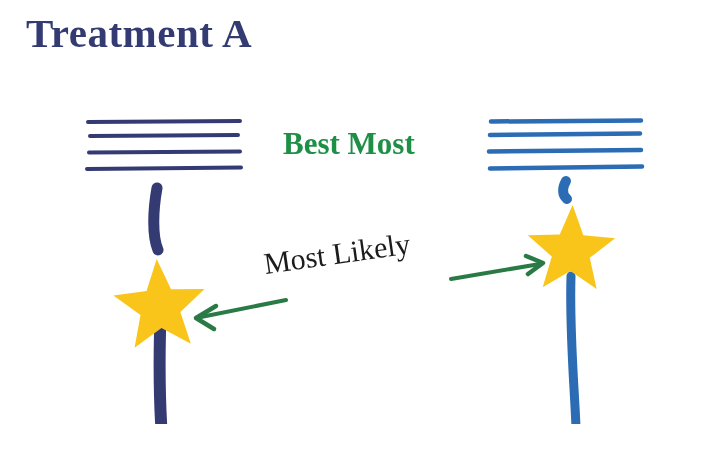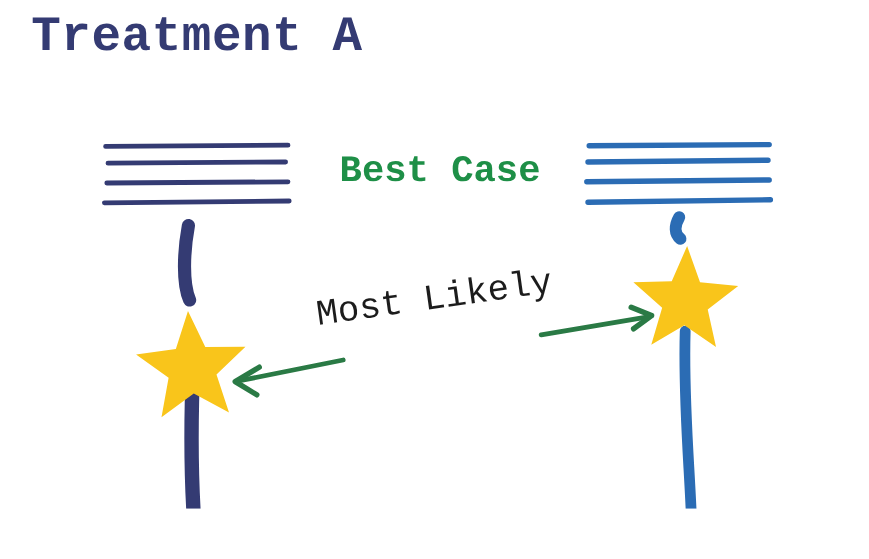--- a/index.html
+++ b/index.html
@@ -2,21 +2,21 @@
 <html style="--treatment_a: #343B73; --treatment_b: #2B6CB4; --best_case: #1E8F47; --arrow: #2A7A45; --most_likely: #1C1C1C; --star: #F9C51B; --background: #FFFFFF;"><head>
 <meta charset="utf-8">
 <style>
   html, body { margin: 0; padding: 0; background: #ffffff; }
 
   .canvas {
     position: relative;
     width: 724px;
     height: 424px;
     background: var(--background, #ffffff);
-    font-family: Liberation Mono, monospace;
+    font-family: Liberation Serif, serif;
     overflow: hidden;
   }
 
   .title {
     position: absolute;
     top: 9px;
     font-size: 41px;
     font-weight: bold;
     letter-spacing: 0.5px;
     white-space: nowrap;
@@ -53,21 +53,21 @@
   .star-shape   { fill: var(--star, #F9C51B); stroke: none; }
 </style>
 </head>
 <body>
 
 <div class="canvas">
 
   <div class="title title--a">Treatment A</div>
 
 
-  <div class="best-case">Best Case</div>
+  <div class="best-case">Best Most</div>
 
   <div class="most-likely">Most Likely</div>
 
   <svg class="drawing" width="724" height="466" viewBox="0 0 724 466">
 
     <g>
       <path class="navy-stroke" stroke-width="4" d="M 88,122 L 240,121"></path>
       <path class="navy-stroke" stroke-width="4" d="M 90,136 L 238,135"></path>
       <path class="navy-stroke" stroke-width="4" d="M 89,152.5 L 240,151.5"></path>
       <path class="navy-stroke" stroke-width="4" d="M 87,169 L 241,167.5"></path>

